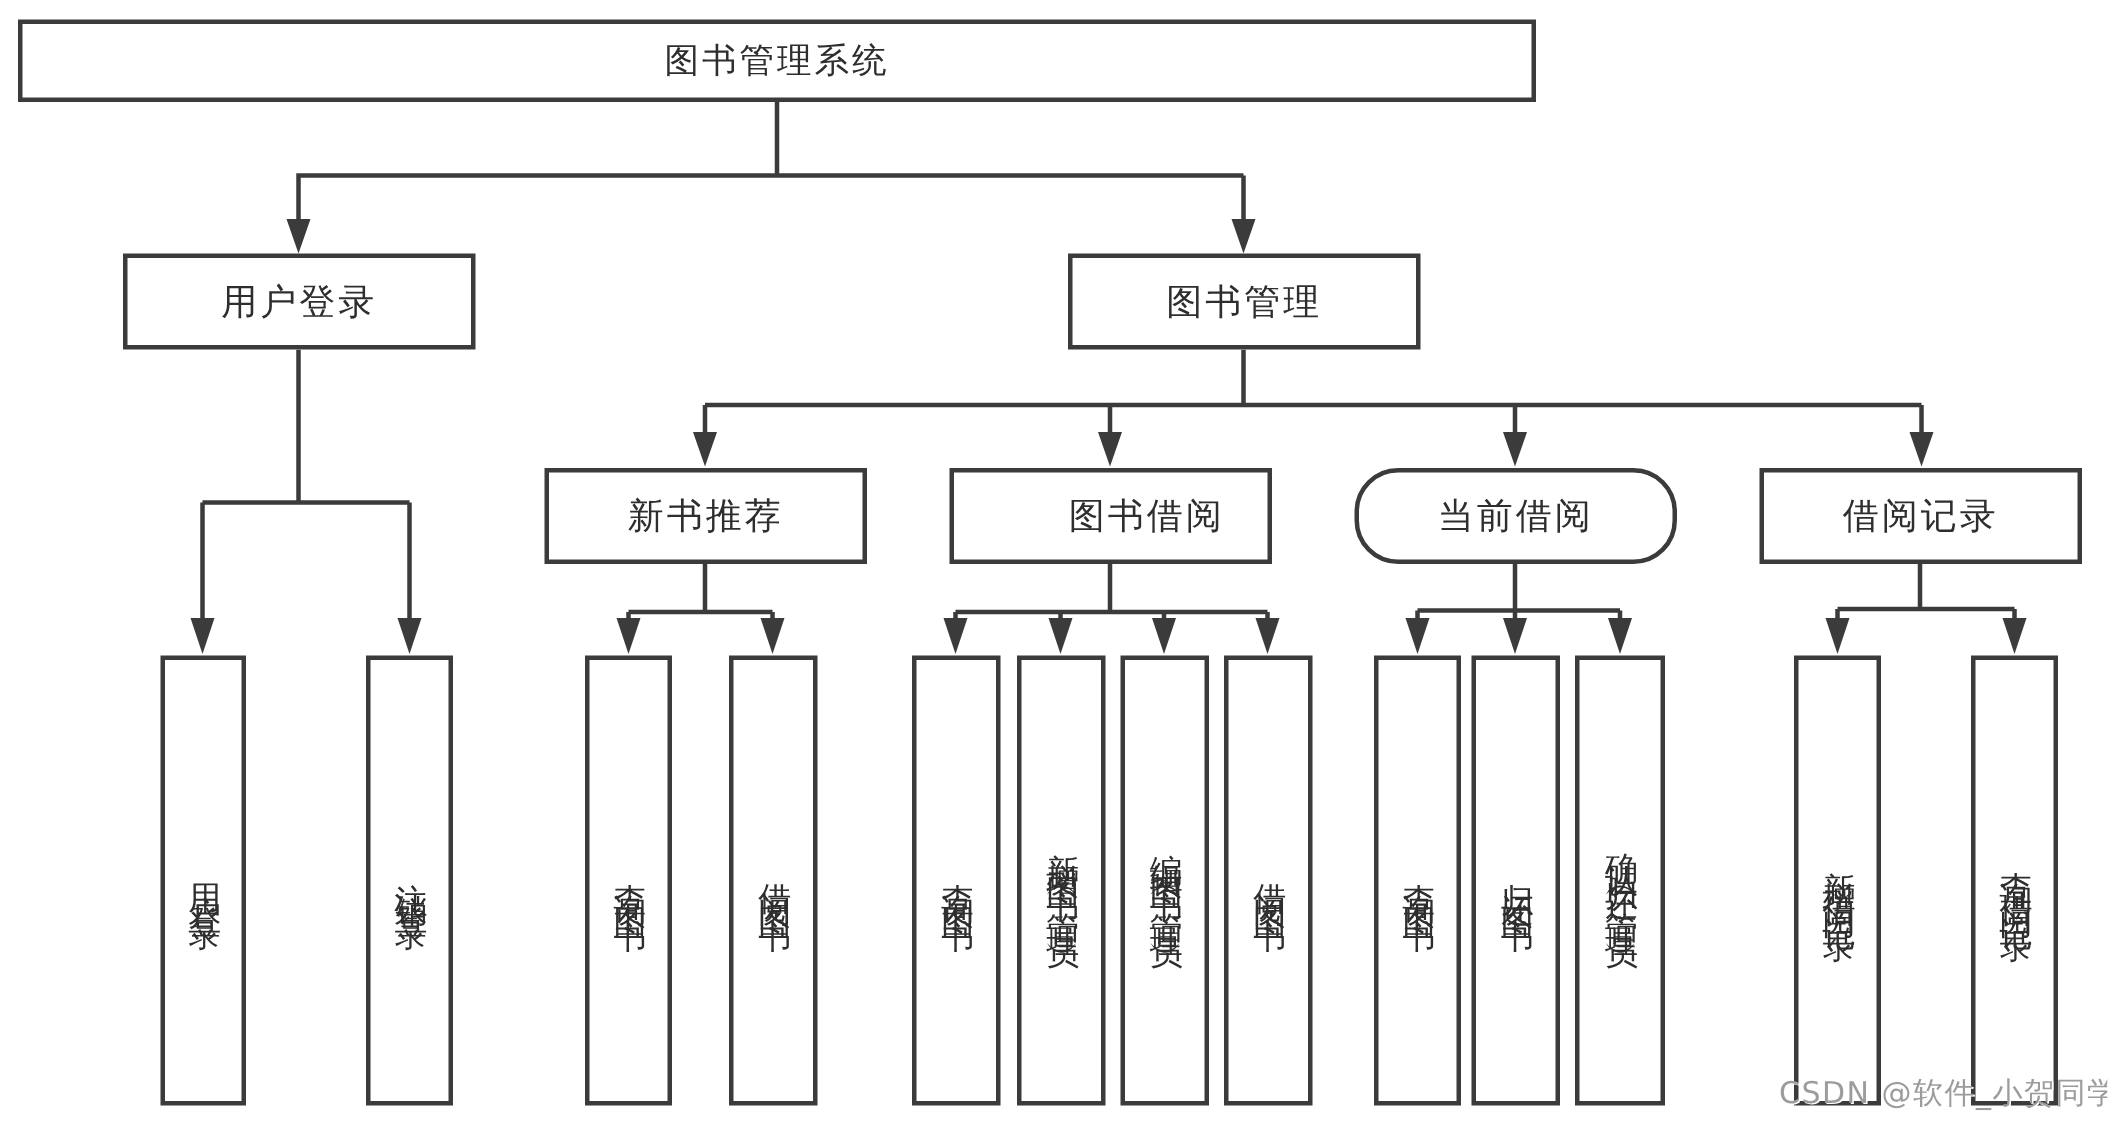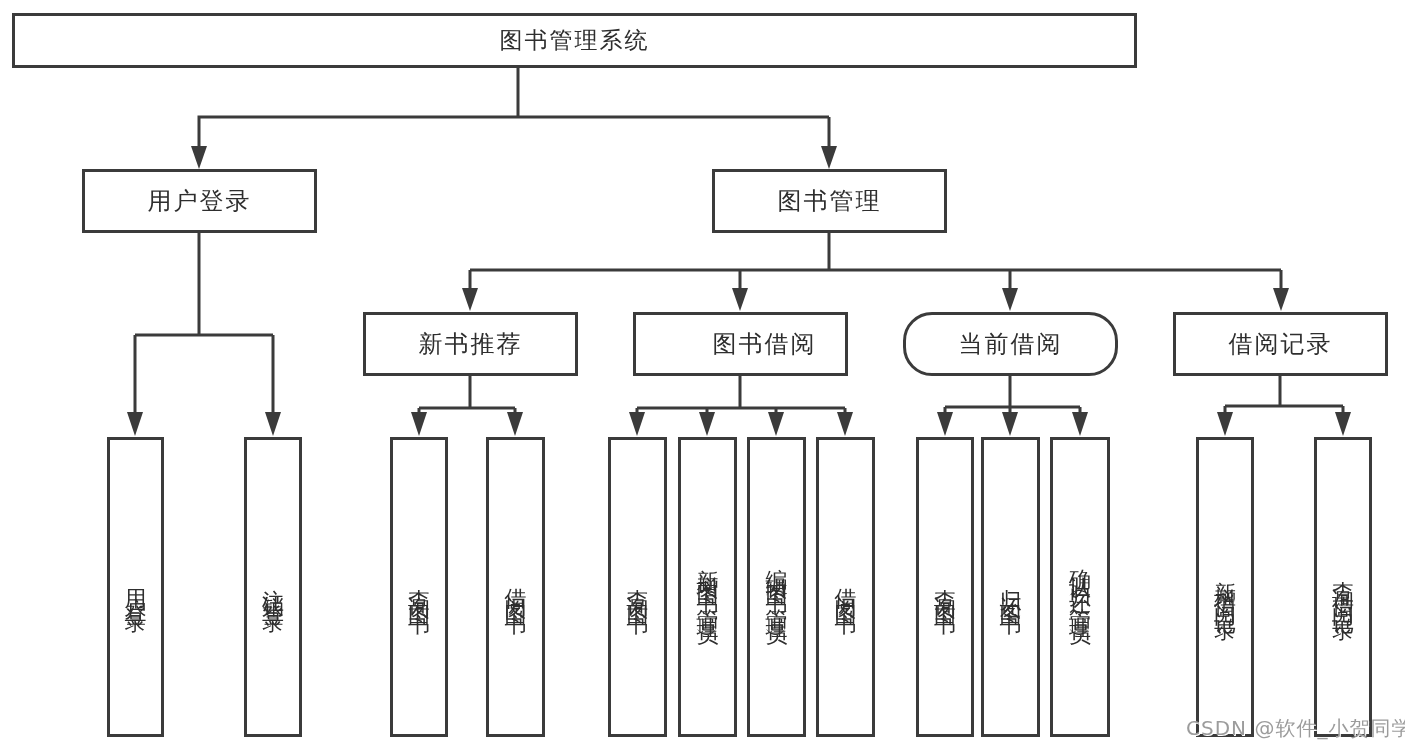--- a/index.html
+++ b/index.html
@@ -106,21 +106,21 @@
       <polygon points="1072,412 1088,412 1080,436" fill="#3b3b3b" stroke="none"></polygon>
     </g>
 
     <g>
       <path d="M1280 376 V406 M1225 406 H1343 M1225 406 V418 M1343 406 V418"></path>
       <polygon points="1217,412 1233,412 1225,436" fill="#3b3b3b" stroke="none"></polygon>
       <polygon points="1335,412 1351,412 1343,436" fill="#3b3b3b" stroke="none"></polygon>
     </g>
   </svg>
 
-  <div class="box root-box" style="left:12px; top:13px; width:1125px; height:55px;">
+  <div class="box root-box" style="left:12px; top:13px; width:1012px; height:55px;">
     <span class="hlabel">图书管理系统</span>
   </div>
 
   <div class="box" style="left:82px; top:169px; width:235px; height:64px;">
     <span class="hlabel">用户登录</span>
   </div>
   <div class="box" style="left:363px; top:312px; width:215px; height:64px;">
     <span class="hlabel">新书推荐</span>
   </div>
 

